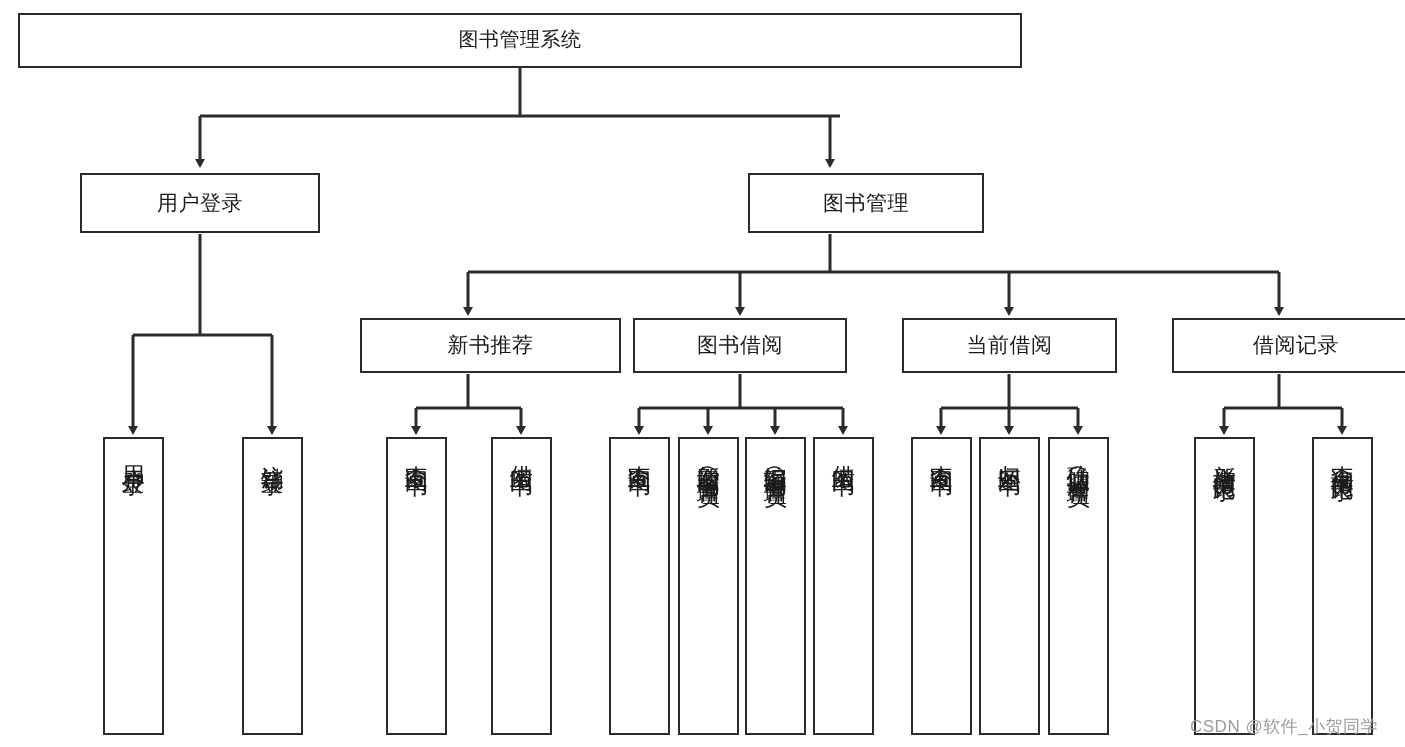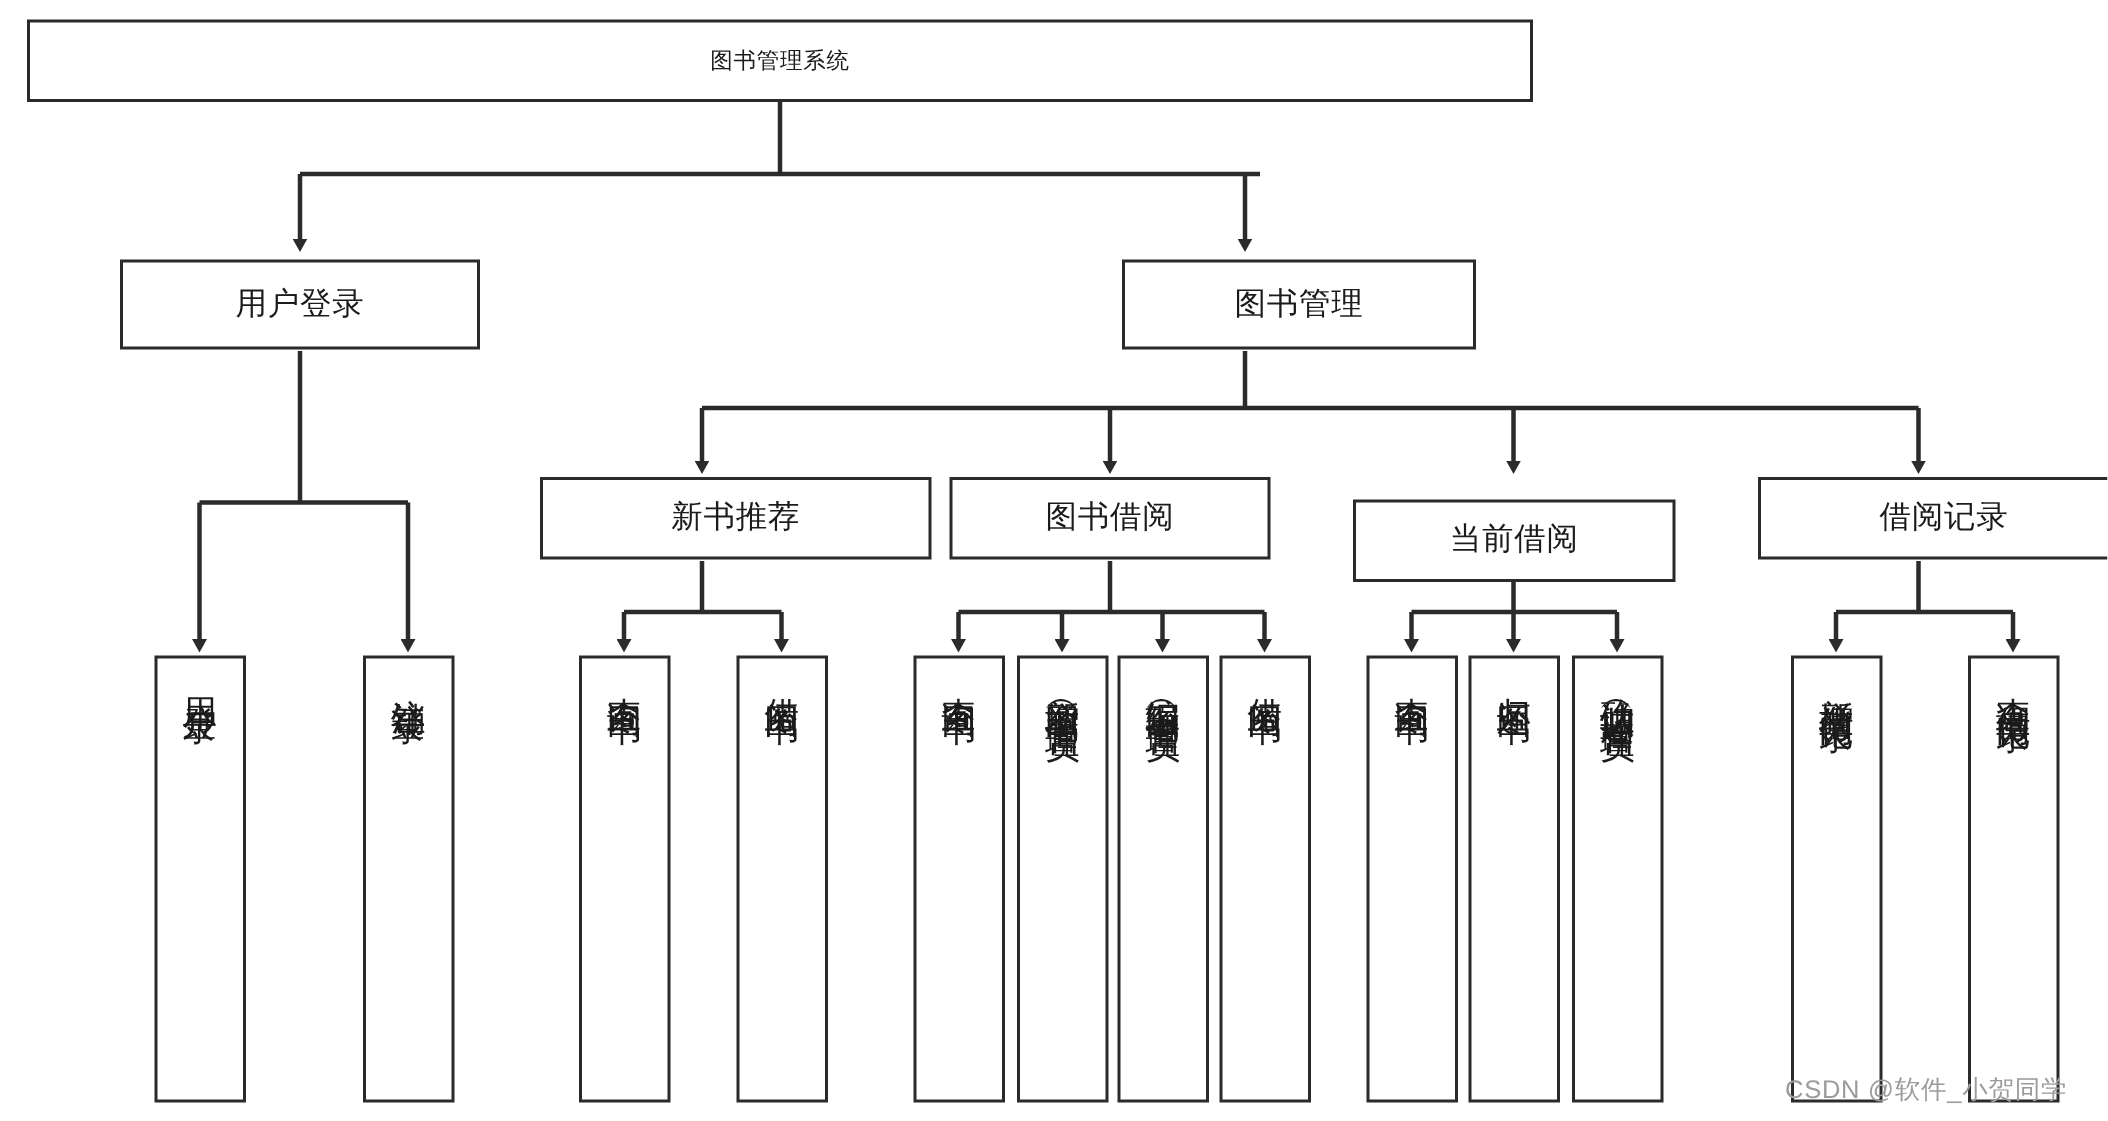--- a/index.html
+++ b/index.html
@@ -38,23 +38,24 @@
     display: block;
     text-align: center;
     line-height: 1.18;
   }
   .node-h .lbl {
     font-size: 21px;
     letter-spacing: 0.5px;
     white-space: nowrap;
   }
   .node-root .lbl {
-    font-size: 15px;
+    font-size: 20px;
     letter-spacing: 0.5px;
     white-space: nowrap;
+    font-family: Liberation Mono, monospace;
   }
   .node-v {
     align-items: flex-start;
     justify-content: center;
     padding-top: 8px;
   }
   .node-v .lbl {
     writing-mode: vertical-rl;
     text-orientation: upright;
     font-size: 23px;
@@ -136,21 +137,21 @@
   <div class="node node-h" style="left:748px; top:173px; width:236px; height:60px;justify-content:center;">
     <span class="lbl">图书管理</span>
   </div>
 
   <div class="node node-h" style="left:360px; top:318px; width:261px; height:55px;">
     <span class="lbl">新书推荐</span>
   </div>
   <div class="node node-h" style="left:633px; top:318px; width:214px; height:55px;">
     <span class="lbl">图书借阅</span>
   </div>
-  <div class="node node-h" style="left:902px; top:318px; width:215px; height:55px;margin-top:15px;">
+  <div class="node node-h" style="left:902px; top:318px; width:215px; height:55px;">
     <span class="lbl">当前借阅</span>
   </div>
   <div class="node node-h" style="left:1172px; top:318px; width:248px; height:55px;">
     <span class="lbl">借阅记录</span>
   </div>
 
   <div class="node node-v" style="left:103px; top:437px; width:61px; height:298px;">
     <span class="lbl">用户登录</span>
   </div>
   <div class="node node-v" style="left:242px; top:437px; width:61px; height:298px;">

